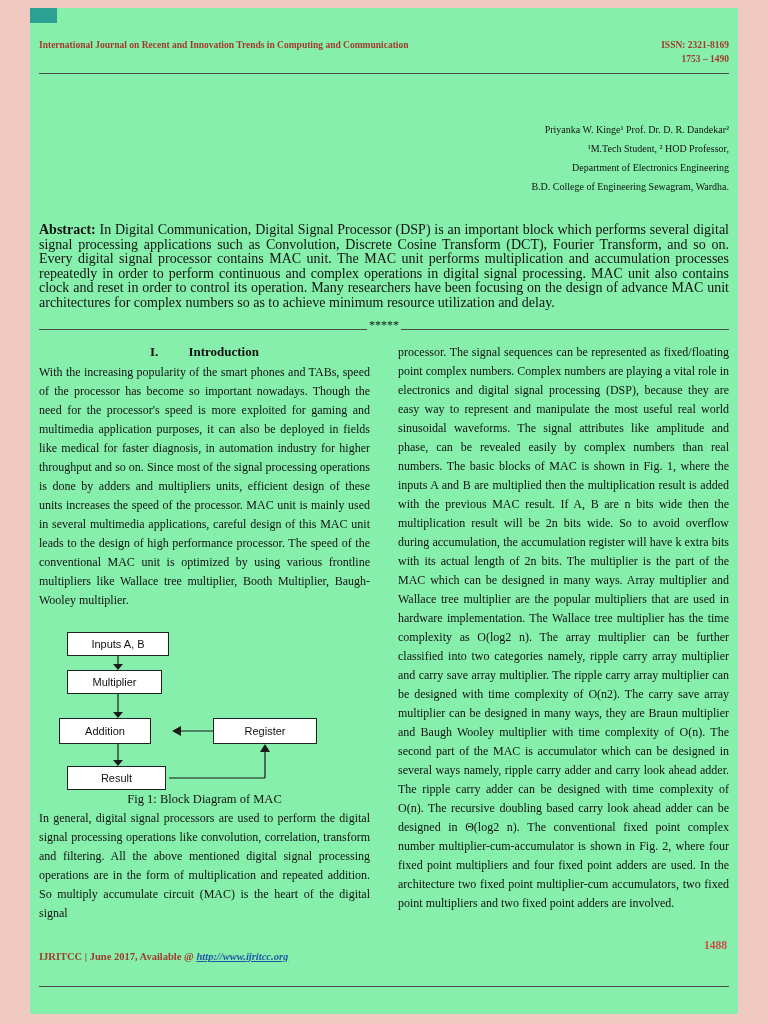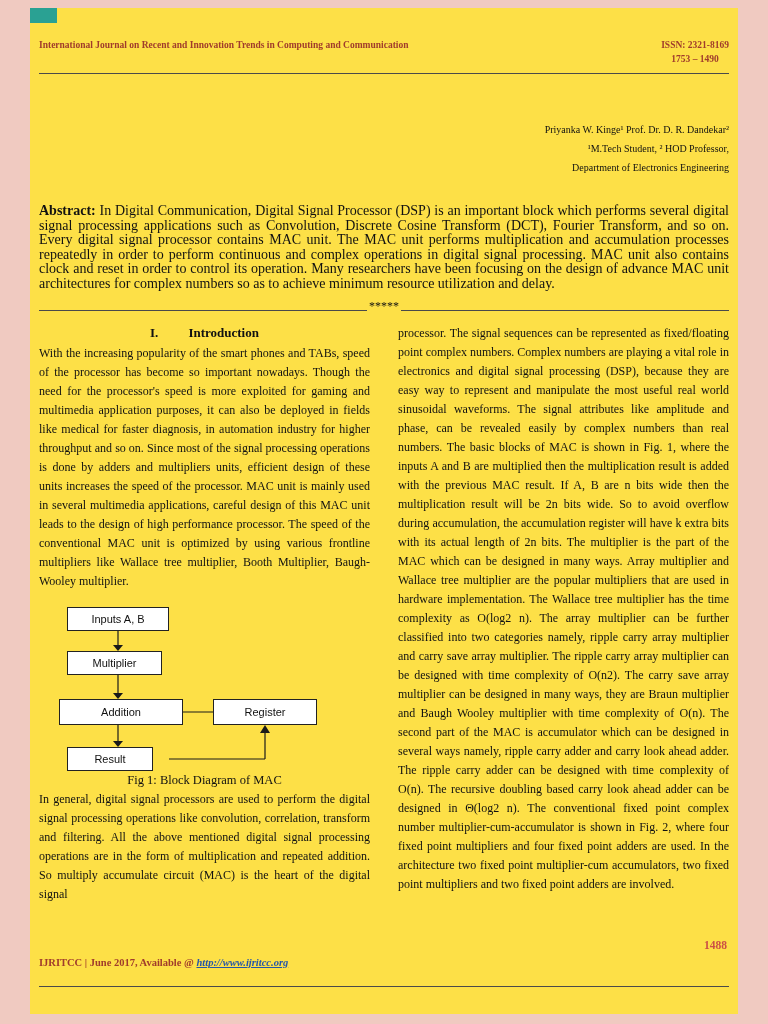--- a/index.html
+++ b/index.html
@@ -9,31 +9,31 @@
   html,body { width:768px; height:1024px; }
   body{
     background:var(--bg);
     font-family:"Liberation Serif", serif;
     position:relative;
     overflow:hidden;
     color:#111;
   }
   .page{
     position:absolute; left:30px; top:8px; width:708px; height:1006px;
-    background:#fde047; overflow:hidden;
+    background:#86efac; overflow:hidden;
   }
   .note{
     position:absolute; left:-1px; top:-2px; width:28px; height:17px;
     background:var(--note);
   }
   .content{ position:absolute; inset:0; padding:30px 9px 0 9px; }
 
   .hdr{ display:flex; justify-content:space-between; color:var(--header);
         font-weight:bold; font-size:9.5px; line-height:14px; }
-  .hdr-right{ text-align:center; }
+  .hdr-right{ text-align:right; }
   .rule{ border-bottom:1px solid #4a4a4a; margin-top:4px; height:4px; }
 
   .title{ text-align:center; font-size:21px; font-weight:normal; margin-top:16px; letter-spacing:.2px; }
 
   .authors{ text-align:right; margin-top:46px; font-size:10px; line-height:19px; }
 
   .abstract{ margin-top:27px; font-size:14px; line-height:14.5px; text-align:justify; }
   .abstract b{ font-weight:bold; }
 
   .sep{ display:flex; align-items:flex-end; margin-top:10px; }
@@ -42,32 +42,32 @@
 
   .cols{ display:flex; gap:28px; margin-top:12px; align-items:flex-start; }
   .col{ flex:1; min-width:0; }
   .sec-head{ display:flex; justify-content:center; gap:30px; font-weight:bold; font-size:13px; line-height:20px; }
   .body{ font-size:12px; line-height:19px; text-align:justify; margin-top:1px; }
 
   .figure{ position:relative; width:280px; height:170px; margin:12px 0 0 12px;
            font-family:"Liberation Sans", sans-serif; font-size:11px; }
   .fbox{ position:absolute; border:1.2px solid #222; background:#fff;
          display:flex; align-items:center; justify-content:center; }
-  .b-inputs{ left:16px; top:4px; width:102px; height:24px; }
+  .b-inputs{ left:16px; top:10px; width:102px; height:24px; }
   .b-mult{ left:16px; top:48px; width:95px; height:24px; }
-  .b-add{ left:8px; top:96px; width:124px; height:26px; }
+  .b-add{ left:8px; top:96px; width:92px; height:26px; }
   .b-reg{ left:162px; top:96px; width:104px; height:26px; }
-  .b-res{ left:16px; top:144px; width:86px; height:24px; }
+  .b-res{ left:16px; top:144px; width:99px; height:24px; }
   .figure svg{ position:absolute; inset:0; }
 
   .caption{ text-align:center; font-size:12.5px; margin-top:0; margin-bottom:2px; }
 
   .pageno{ position:absolute; right:11px; bottom:63px; color:var(--pagenum);
            font-weight:bold; font-size:11.5px; }
-  .footer{ position:absolute; left:9px; bottom:46px; color:var(--header);
+  .footer{ position:absolute; left:9px; bottom:52px; color:var(--header);
            font-weight:bold; font-size:10.5px; }
   .flink{ color:var(--link); font-style:italic; text-decoration:underline; cursor:pointer; }
   .bottom-rule{ position:absolute; left:9px; right:9px; bottom:27px; margin:0; height:0; }
 </style>
 </head>
 <body>
 
 <div class="viewer">
   <div class="page">
     <div class="note"></div>
@@ -82,20 +82,21 @@
           <div>1753 – 1490</div>
         </div>
       </div>
       <div class="rule"></div>
 
 
       <div class="authors">
         <div>Priyanka W. Kinge¹  Prof. Dr. D. R. Dandekar²</div>
         <div>¹M.Tech Student, ² HOD Professor,</div>
         <div>Department of Electronics Engineering</div>
+        <div>B.D. College of Engineering Sewagram, Wardha.</div>
       </div>
 
       <p class="abstract"><b>Abstract:</b> <span>In Digital Communication, Digital Signal Processor (DSP) is an important block which performs several digital signal processing applications such as Convolution, Discrete Cosine Transform (DCT), Fourier Transform, and so on. Every digital signal processor contains MAC unit. The MAC unit performs multiplication and accumulation processes repeatedly in order to perform continuous and complex operations in digital signal processing. MAC unit also contains clock and reset in order to control its operation. Many researchers have been focusing on the design of advance MAC unit architectures for complex numbers so as to achieve minimum resource utilization and delay.</span></p>
 
       <div class="sep">
         <span class="sep-line"></span>
         <span class="sep-stars">*****</span>
         <span class="sep-line"></span>
       </div>
 

